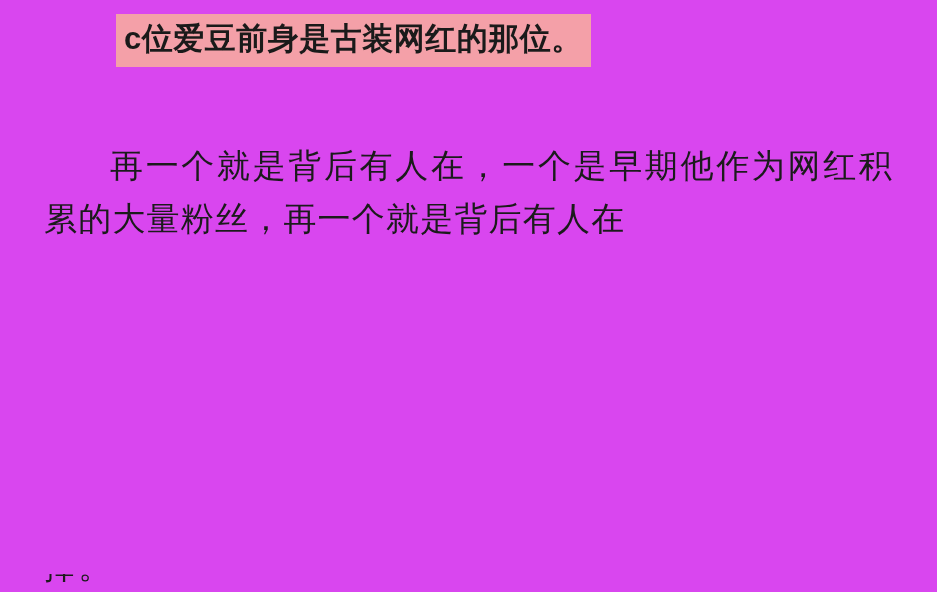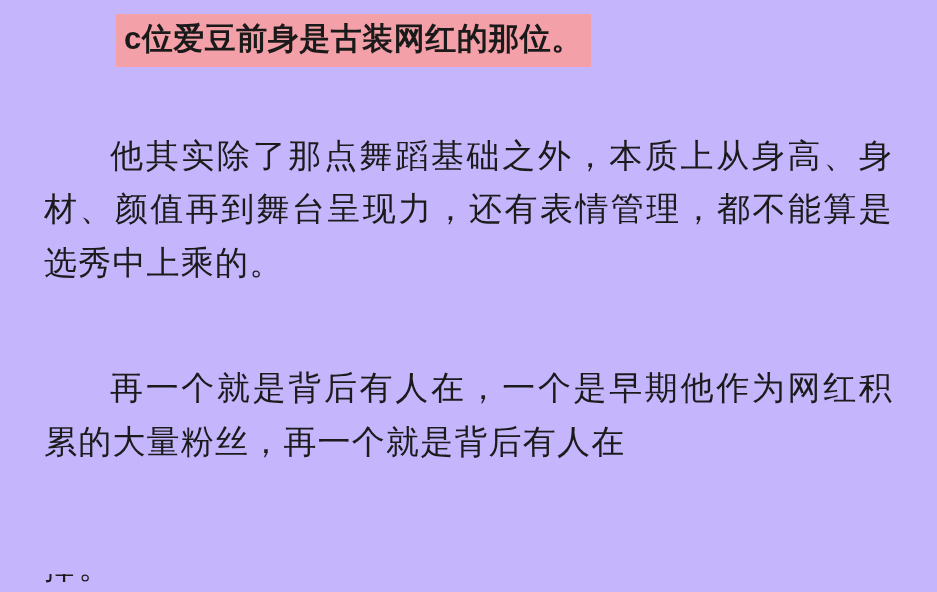--- a/index.html
+++ b/index.html
@@ -10,21 +10,21 @@
     width: 937px;
     height: 592px;
     background: #ffffff;
     font-family: "Liberation Sans", sans-serif;
     overflow: hidden;
   }
   .page {
     position: relative;
     width: 937px;
     height: 592px;
-    background: #c4b5fd;
+    background: #d946ef;
     box-sizing: border-box;
     padding: 0 44px;
   }
   .headline-wrap {
     padding-top: 14px;
     padding-left: 72px;
   }
   .headline {
     display: inline-block;
     background: #f4a0a8;
@@ -72,21 +72,20 @@
 </style>
 </head>
 <body>
 
 <div class="page">
 
   <div class="headline-wrap">
     <span class="headline">c位爱豆前身是古装网红的那位。</span>
   </div>
 
-  <p class="para para-1">他其实除了那点舞蹈基础之外，本质上从身高、身材、颜值再到舞台呈现力，还有表情管理，都不能算是选秀中上乘的。</p>
 
   <p class="para para-2">再一个就是背后有人在，一个是早期他作为网红积累的大量粉丝，再一个就是背后有人在</p>
 
   <div class="clip-bottom">
     <span class="tail">捧。</span>
   </div>
 
 </div>
 
 </body></html>

